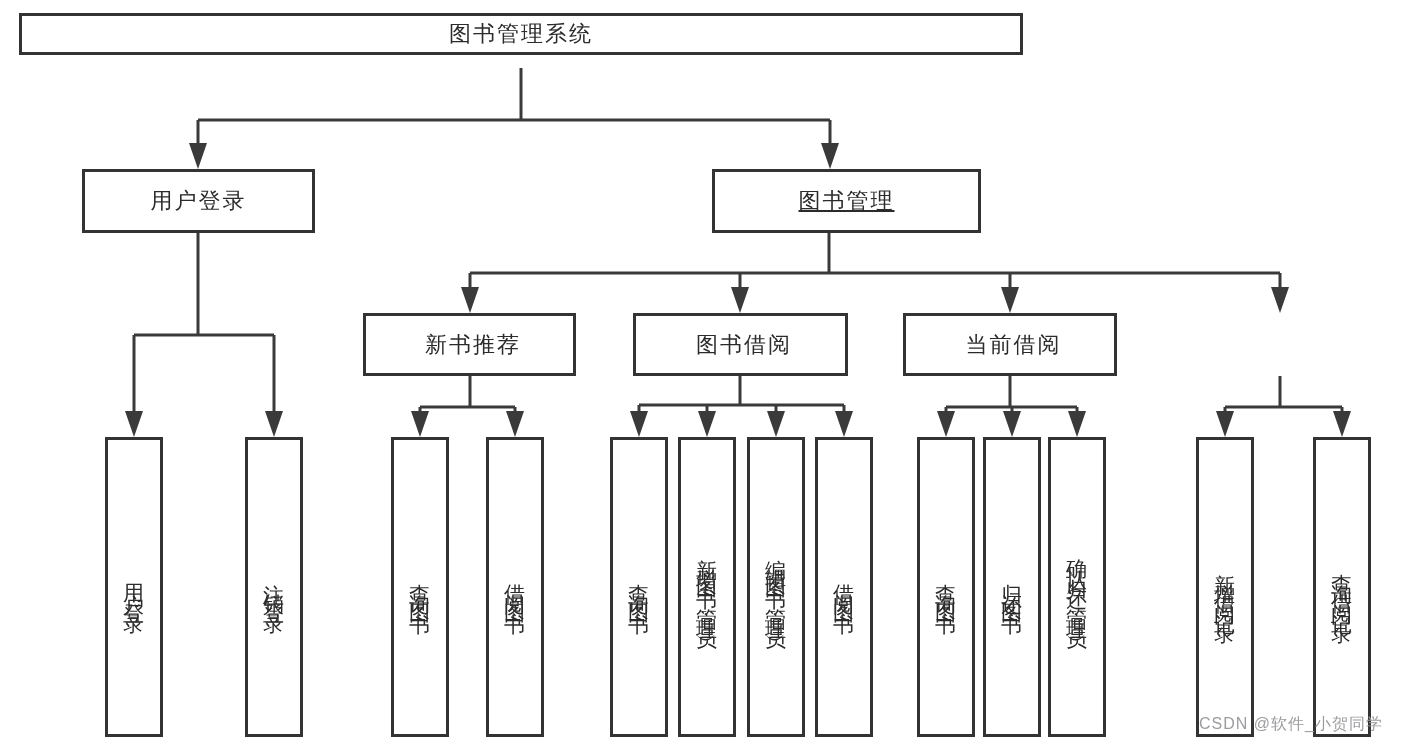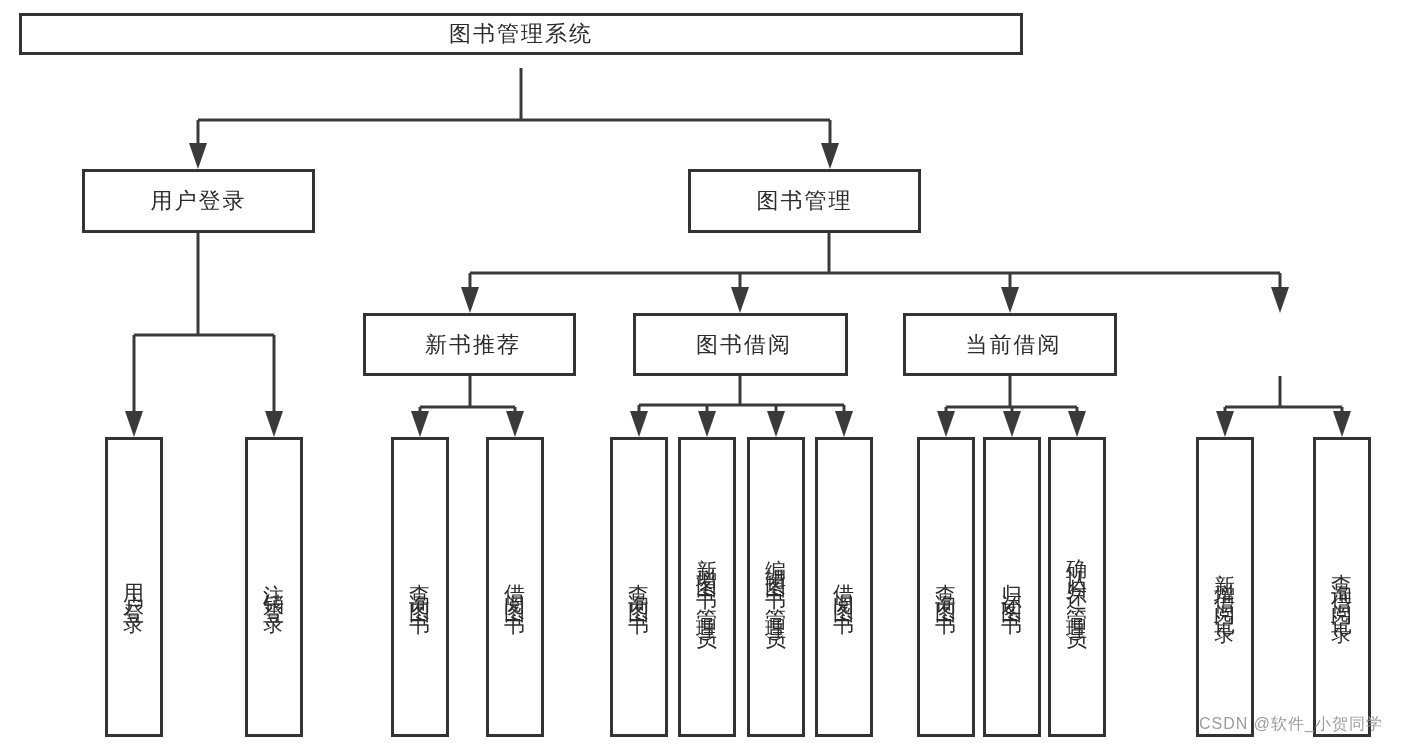--- a/index.html
+++ b/index.html
@@ -11,21 +11,21 @@
   svg.connectors line{stroke:var(--line,#3a3a3a);stroke-width:3;}
   svg.connectors polygon{fill:var(--line,#3a3a3a);}
   .node{
     position:absolute;box-sizing:border-box;border:3px solid var(--box-border,#333333);
     background:var(--box-bg,#ffffff);display:flex;align-items:center;justify-content:center;
     color:var(--text,#2b2b2b);
   }
   .hnode{font-size:22px;letter-spacing:2px;white-space:nowrap;}
   .root{left:19px;top:13px;width:1004px;height:42px;}
   .l2a{left:82px;top:169px;width:233px;height:64px;}
-  .l2b{left:688px;top:169px;width:233px;height:64px;}
+  .l2b{left:712px;top:169px;width:269px;height:64px;text-decoration:underline;}
   .l3{top:313px;height:63px;padding-left:7px;}
   .l3a{left:363px;width:213px;}
   .l3b{left:633px;width:215px;}
   .l3c{left:903px;width:214px;}
   .l3d{left:1172px;width:215px;}
   .leaf{top:437px;width:58px;height:300px;}
   .vtext{
     writing-mode:vertical-rl;text-orientation:mixed;
     font-size:21px;line-height:1;letter-spacing:10px;
   }

